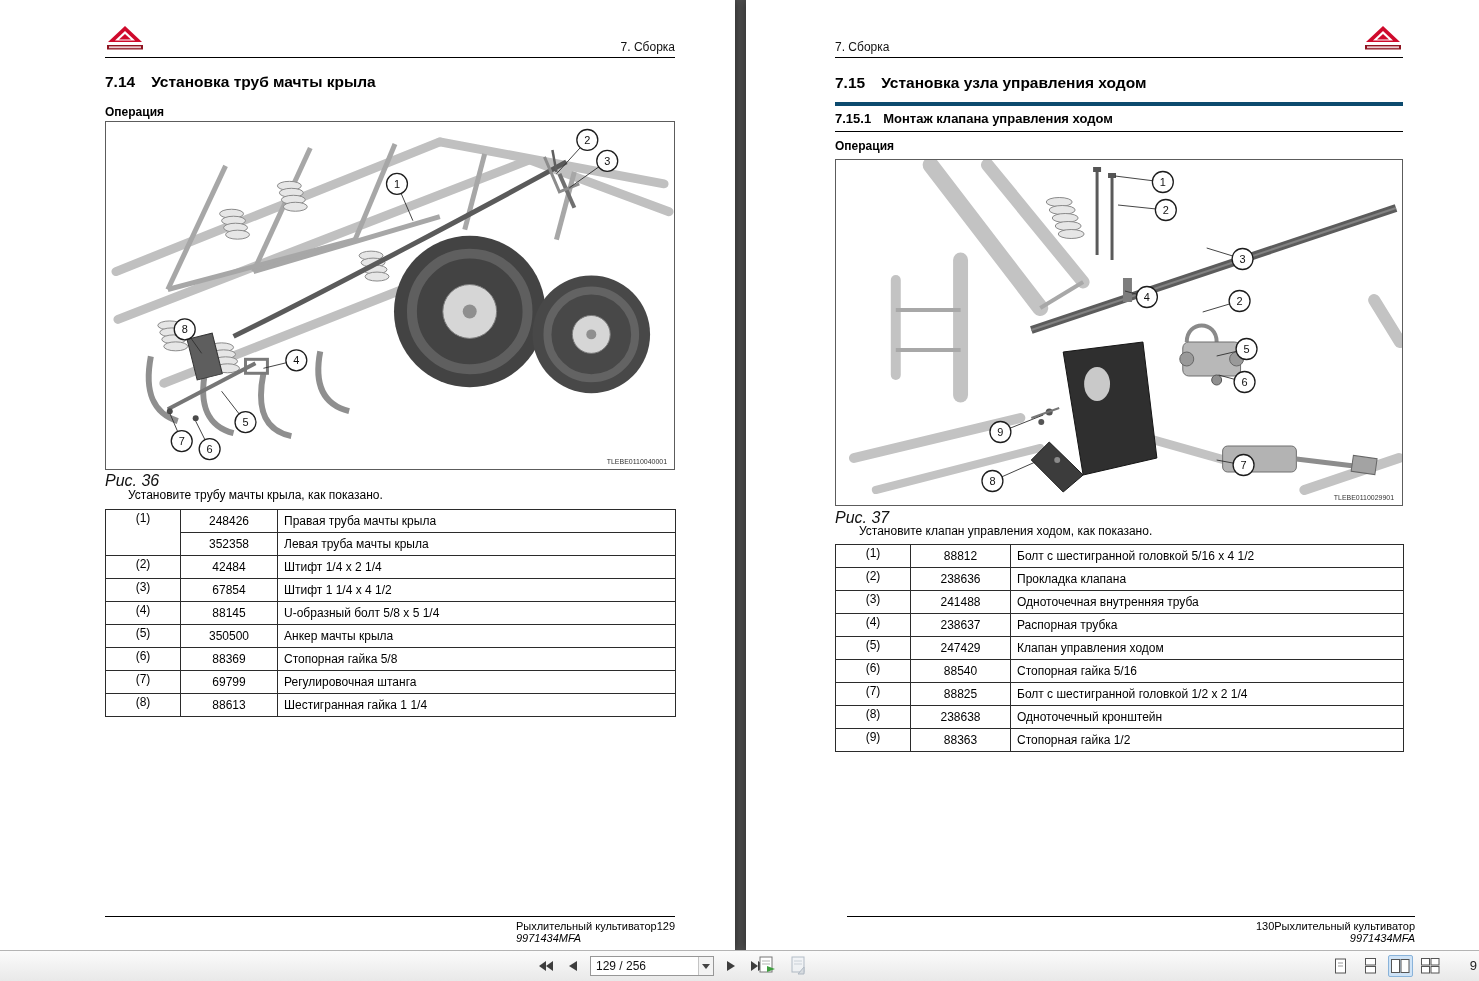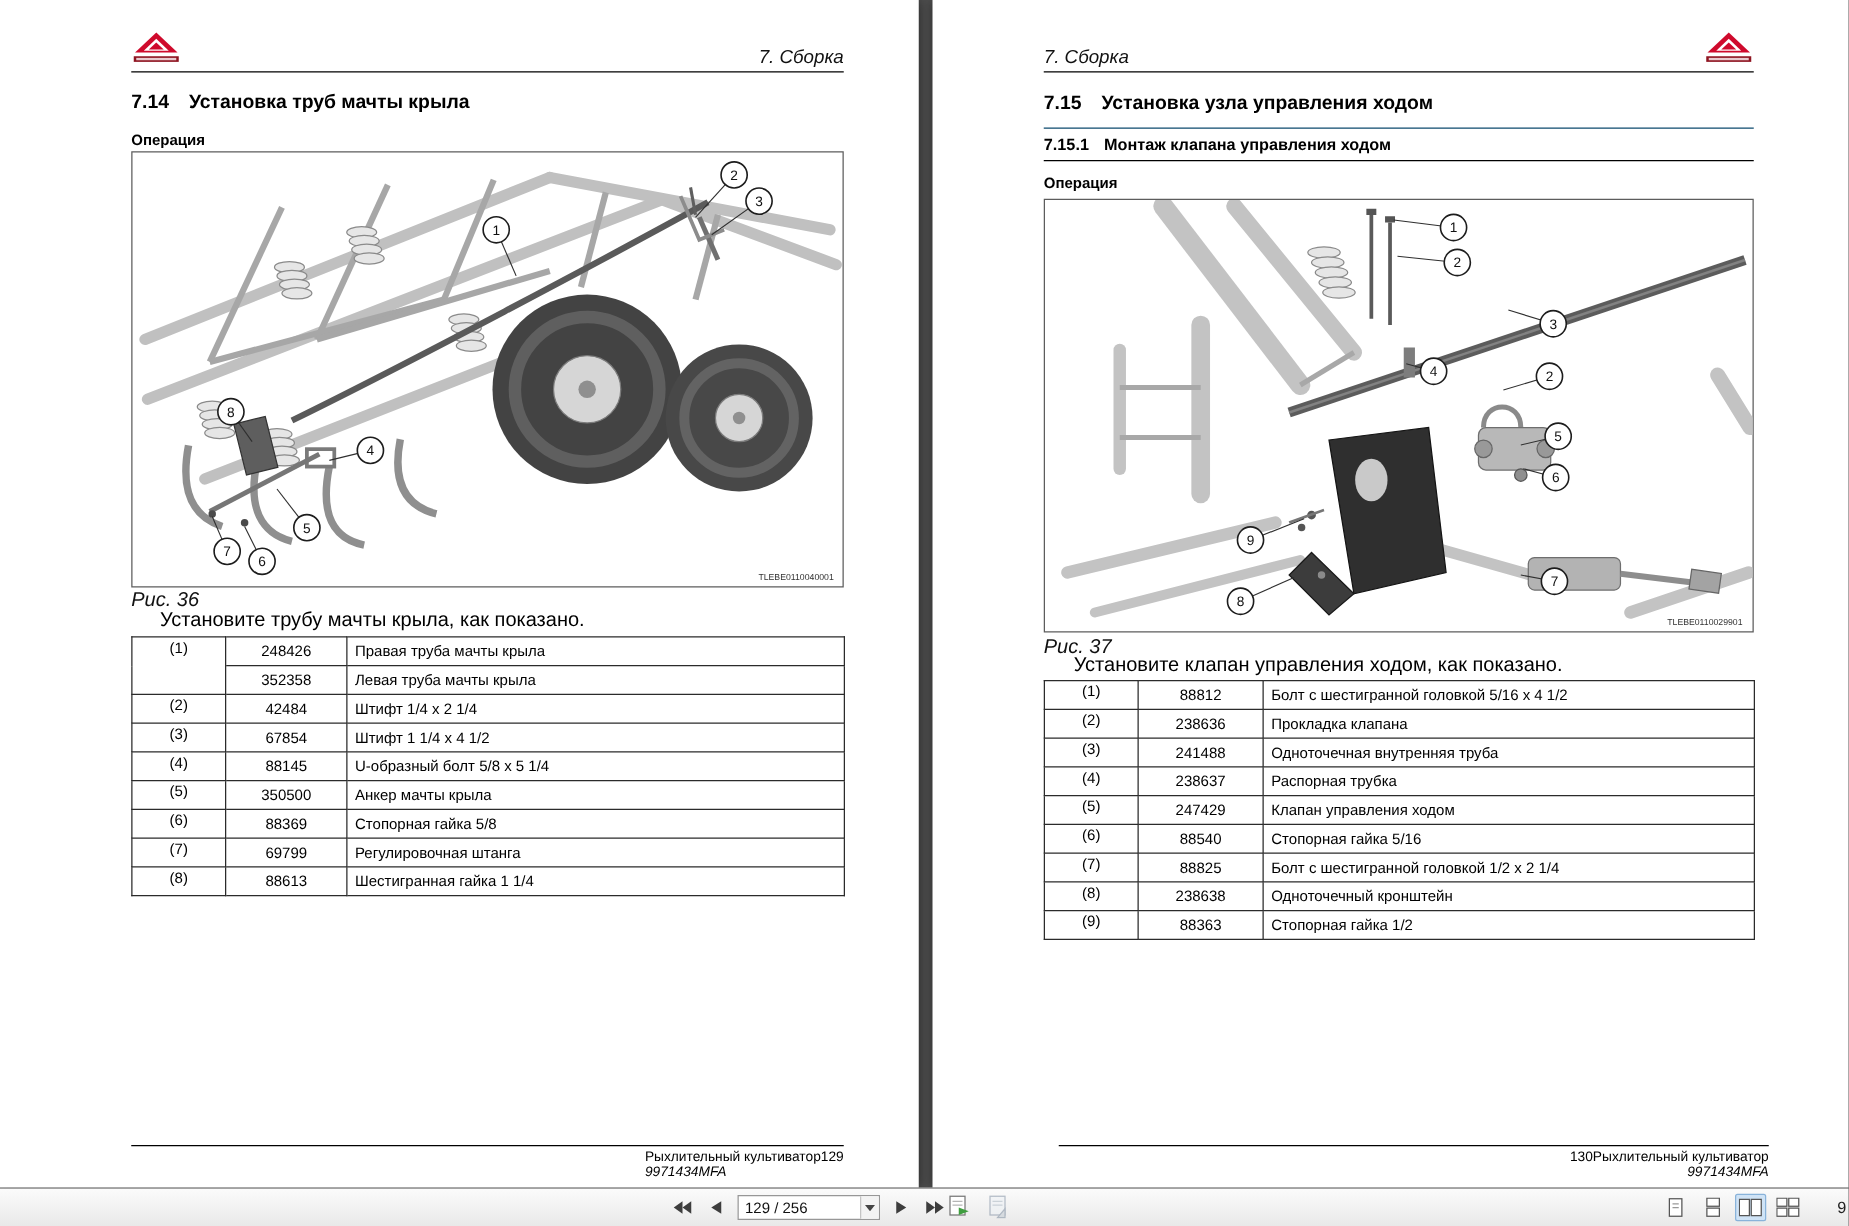--- a/index.html
+++ b/index.html
@@ -15,56 +15,56 @@
     box-shadow:0 0 9px rgba(0,0,0,.5);
   }
   .page-left{left:0;width:735px;}
   .page-right{left:746px;width:733px;}
 
   
   .page-header{position:absolute;height:32px;border-bottom:1px solid #000;}
   .page-left .page-header{left:105px;top:25px;width:570px;}
   .page-right .page-header{left:89px;top:25px;width:568px;}
   .header-section{
-    position:absolute;bottom:3px;font-size:15px;font-style:italic;color:#111;
+    position:absolute;bottom:3px;font-size:12px;color:#111;
   }
   .page-left .header-section{right:0;}
   .page-right .header-section{left:0;}
   .mf-logo{position:absolute;top:0;width:40px;height:29px;}
   .page-left .mf-logo{left:0;}
   .page-right .mf-logo{right:0;}
 
   .sec-title{
     position:absolute;font-size:15.5px;font-weight:bold;color:#000;white-space:nowrap;
   }
   .page-left .sec-title{left:105px;top:73px;}
   .page-right .sec-title{left:89px;top:74px;}
   .sec-title .num{display:inline-block;margin-right:16px;}
 
   .sub-title{
     position:absolute;left:89px;width:568px;top:102px;
-    border-top:1px solid #0c4a6e;border-bottom:1px solid #000;
+    border-top:4px solid #0c4a6e;border-bottom:1px solid #000;
     padding:5px 0 5px 0;font-size:13px;font-weight:bold;white-space:nowrap;
   }
   .sub-title .num{display:inline-block;margin-right:12px;}
 
   .operation-label{position:absolute;font-size:12px;font-weight:bold;color:#000;}
   .page-left .operation-label{left:105px;top:105px;}
   .page-right .operation-label{left:89px;top:139px;}
 
   .figure{position:absolute;border:1px solid #5c5c5c;background:#fff;}
   .page-left .figure{left:105px;top:121px;width:568px;height:347px;}
   .page-right .figure{left:89px;top:159px;width:566px;height:345px;}
   .figure svg{display:block;width:100%;height:100%;}
 
   .fig-caption{position:absolute;font-size:16px;font-style:italic;color:#111;}
   .page-left .fig-caption{left:105px;top:472px;}
   .page-right .fig-caption{left:89px;top:509px;}
 
-  .instruction{position:absolute;font-size:16px;color:#000;}
+  .instruction{position:absolute;font-size:12px;color:#000;}
   .page-left .instruction{left:128px;top:488px;width:540px;}
   .page-right .instruction{left:113px;top:524px;width:540px;}
 
   table.parts{border-collapse:collapse;position:absolute;table-layout:fixed;
     font-size:12px;color:#000;}
   .page-left table.parts{left:105px;top:509px;width:570px;}
   .page-right table.parts{left:89px;top:544px;width:568px;}
   table.parts td{
     border:1px solid #2b2b2b;height:20px;padding:1px 6px;line-height:1.25;
     overflow:hidden;white-space:nowrap;
@@ -86,21 +86,21 @@
     position:absolute;left:0;top:950px;width:1479px;height:31px;
     background:linear-gradient(#fbfbfb,#e8e8e8);
     border-top:1px solid #b4b4b4;z-index:5;
   }
   .nav-cluster{position:absolute;left:536px;top:4px;display:flex;align-items:center;gap:7px;}
   .tb-btn{
     width:20px;height:22px;display:flex;align-items:center;justify-content:center;
     background:transparent;border:none;padding:0;cursor:default;
   }
   .page-box{
-    display:flex;align-items:stretch;width:114px;height:20px;background:#fff;
+    display:flex;align-items:stretch;width:124px;height:20px;background:#fff;
     border:1px solid #979797;box-sizing:border-box;justify-content:center;
   }
   .page-box input{
     flex:1;min-width:0;border:none;outline:none;font-size:12px;padding:0 5px;
     font-family:"Liberation Sans","DejaVu Sans",sans-serif;color:#111;background:transparent;
   }
   .page-drop{
     width:15px;border:none;border-left:1px solid #c4c4c4;background:#f3f3f3;
     display:flex;align-items:center;justify-content:center;padding:0;
   }

